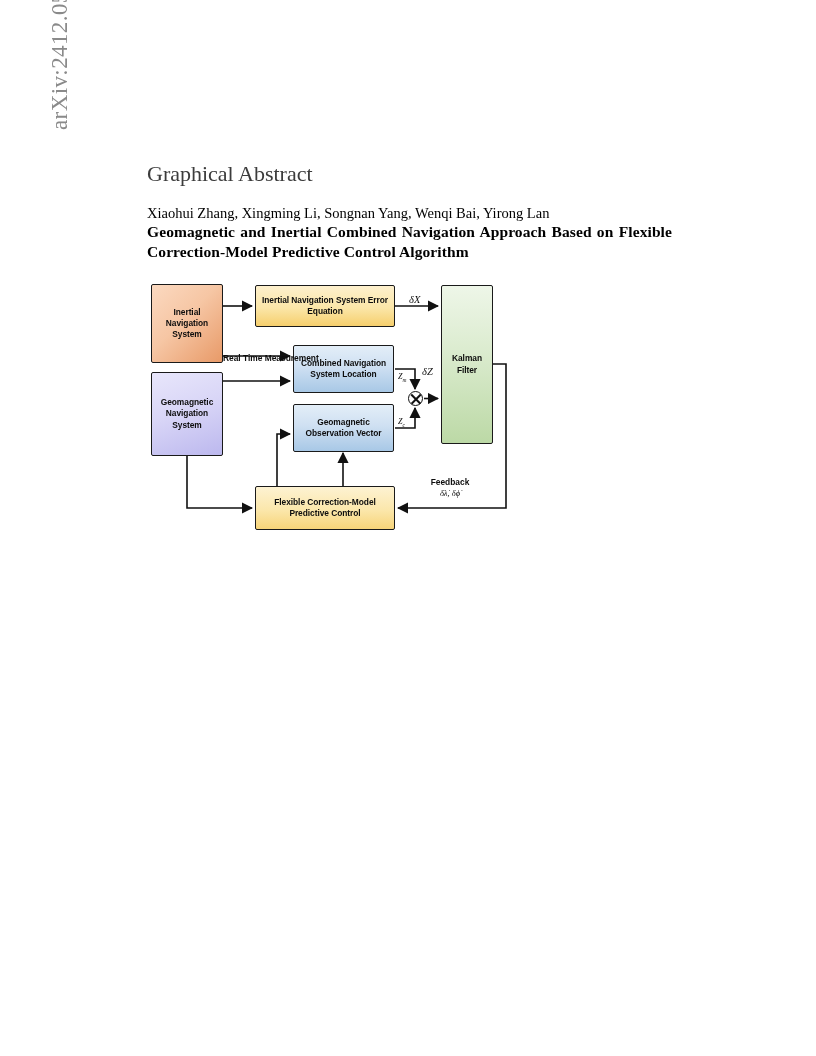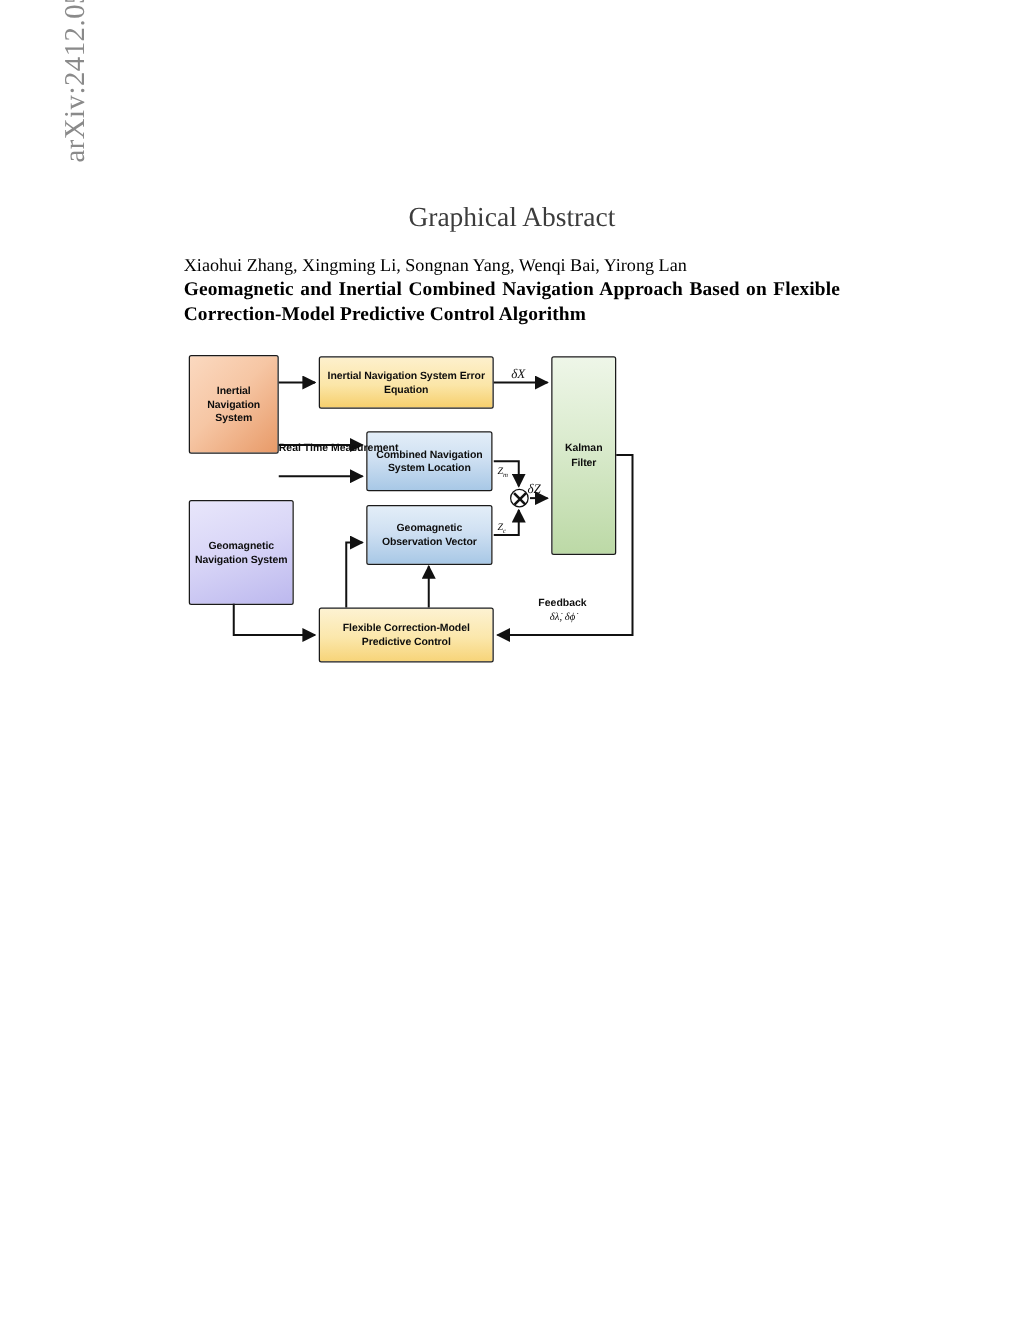--- a/index.html
+++ b/index.html
@@ -39,21 +39,20 @@
     top: 160px;
     width: 525px;
   }
   #ga-title {
     font-family: "Liberation Serif", serif;
     font-size: 22px;
     color: #3c3c3c;
     line-height: 28px;
     margin: 0 0 16px 0;
     font-weight: normal;
-    text-align: center;
   }
   #paper-title {
     font-family: "Liberation Serif", serif;
     font-weight: bold;
     font-size: 15.5px;
     line-height: 20px;
     margin: 0 0 14px 0;
     text-align: justify;
     letter-spacing: 0.1px;
   }
@@ -87,22 +86,22 @@
     font-size: 8.4px;
     line-height: 11.2px;
     color: #0d0d0d;
     letter-spacing: -0.05px;
     pointer-events: auto;
   }
   #diagram .node span { display: block; padding: 0 2px; }
 
   .n-ins   { left:151px; top:284px;  width:72px;  height:79px;
              background: linear-gradient(135deg,#fbd9c0 0%,#f6c6a4 45%,#e89a68 100%); }
-  .n-gns   { left:151px; top:372px;  width:84px;  height:84px;
-             background: linear-gradient(160deg,#e8e6fb 0%,#d9d6f7 45%,#bcb8ee 100%); margin-top: 28px; }
+  .n-gns   { left:151px; top:372px;  width:72px;  height:84px;
+             background: linear-gradient(160deg,#e8e6fb 0%,#d9d6f7 45%,#bcb8ee 100%); }
   .n-err   { left:255px; top:285px;  width:140px; height:42px;
              background: linear-gradient(180deg,#fdf0cd 0%,#fbe6a8 55%,#f6cf6d 100%); }
   .n-comb  { left:293px; top:345px;  width:101px; height:48px;
              background: linear-gradient(180deg,#e3eef8 0%,#cfe0f2 45%,#a8c8e6 100%); }
   .n-geo   { left:293px; top:404px;  width:101px; height:48px;
              background: linear-gradient(180deg,#e3eef8 0%,#cfe0f2 45%,#a8c8e6 100%); }
   .n-kal   { left:441px; top:285px;  width:52px;  height:159px;
              background: linear-gradient(180deg,#eef6e8 0%,#dcecd0 40%,#bcd9a6 100%); }
   .n-mpc   { left:255px; top:486px;  width:140px; height:44px;
              background: linear-gradient(180deg,#fdf2d2 0%,#fbe7ab 55%,#f7d479 100%); }
@@ -139,21 +138,21 @@
     font-family: "Liberation Serif", serif;
     font-style: italic;
     font-weight: normal;
     font-size: 8.5px;
     line-height: 11px;
   }
 
   .m-dx { left:409px; top:294px; }
   .m-zm { left:398px; top:372px; }
   .m-zc { left:398px; top:417px; }
-  .m-dz { left:422px; top:386px; }
+  .m-dz { left:422px; top:366px; }
 
   
   #sum-op {
     position: absolute;
     left: 408px;
     top: 391px;
     width: 15px;
     height: 15px;
     box-sizing: border-box;
     border: 1.5px solid #111;

